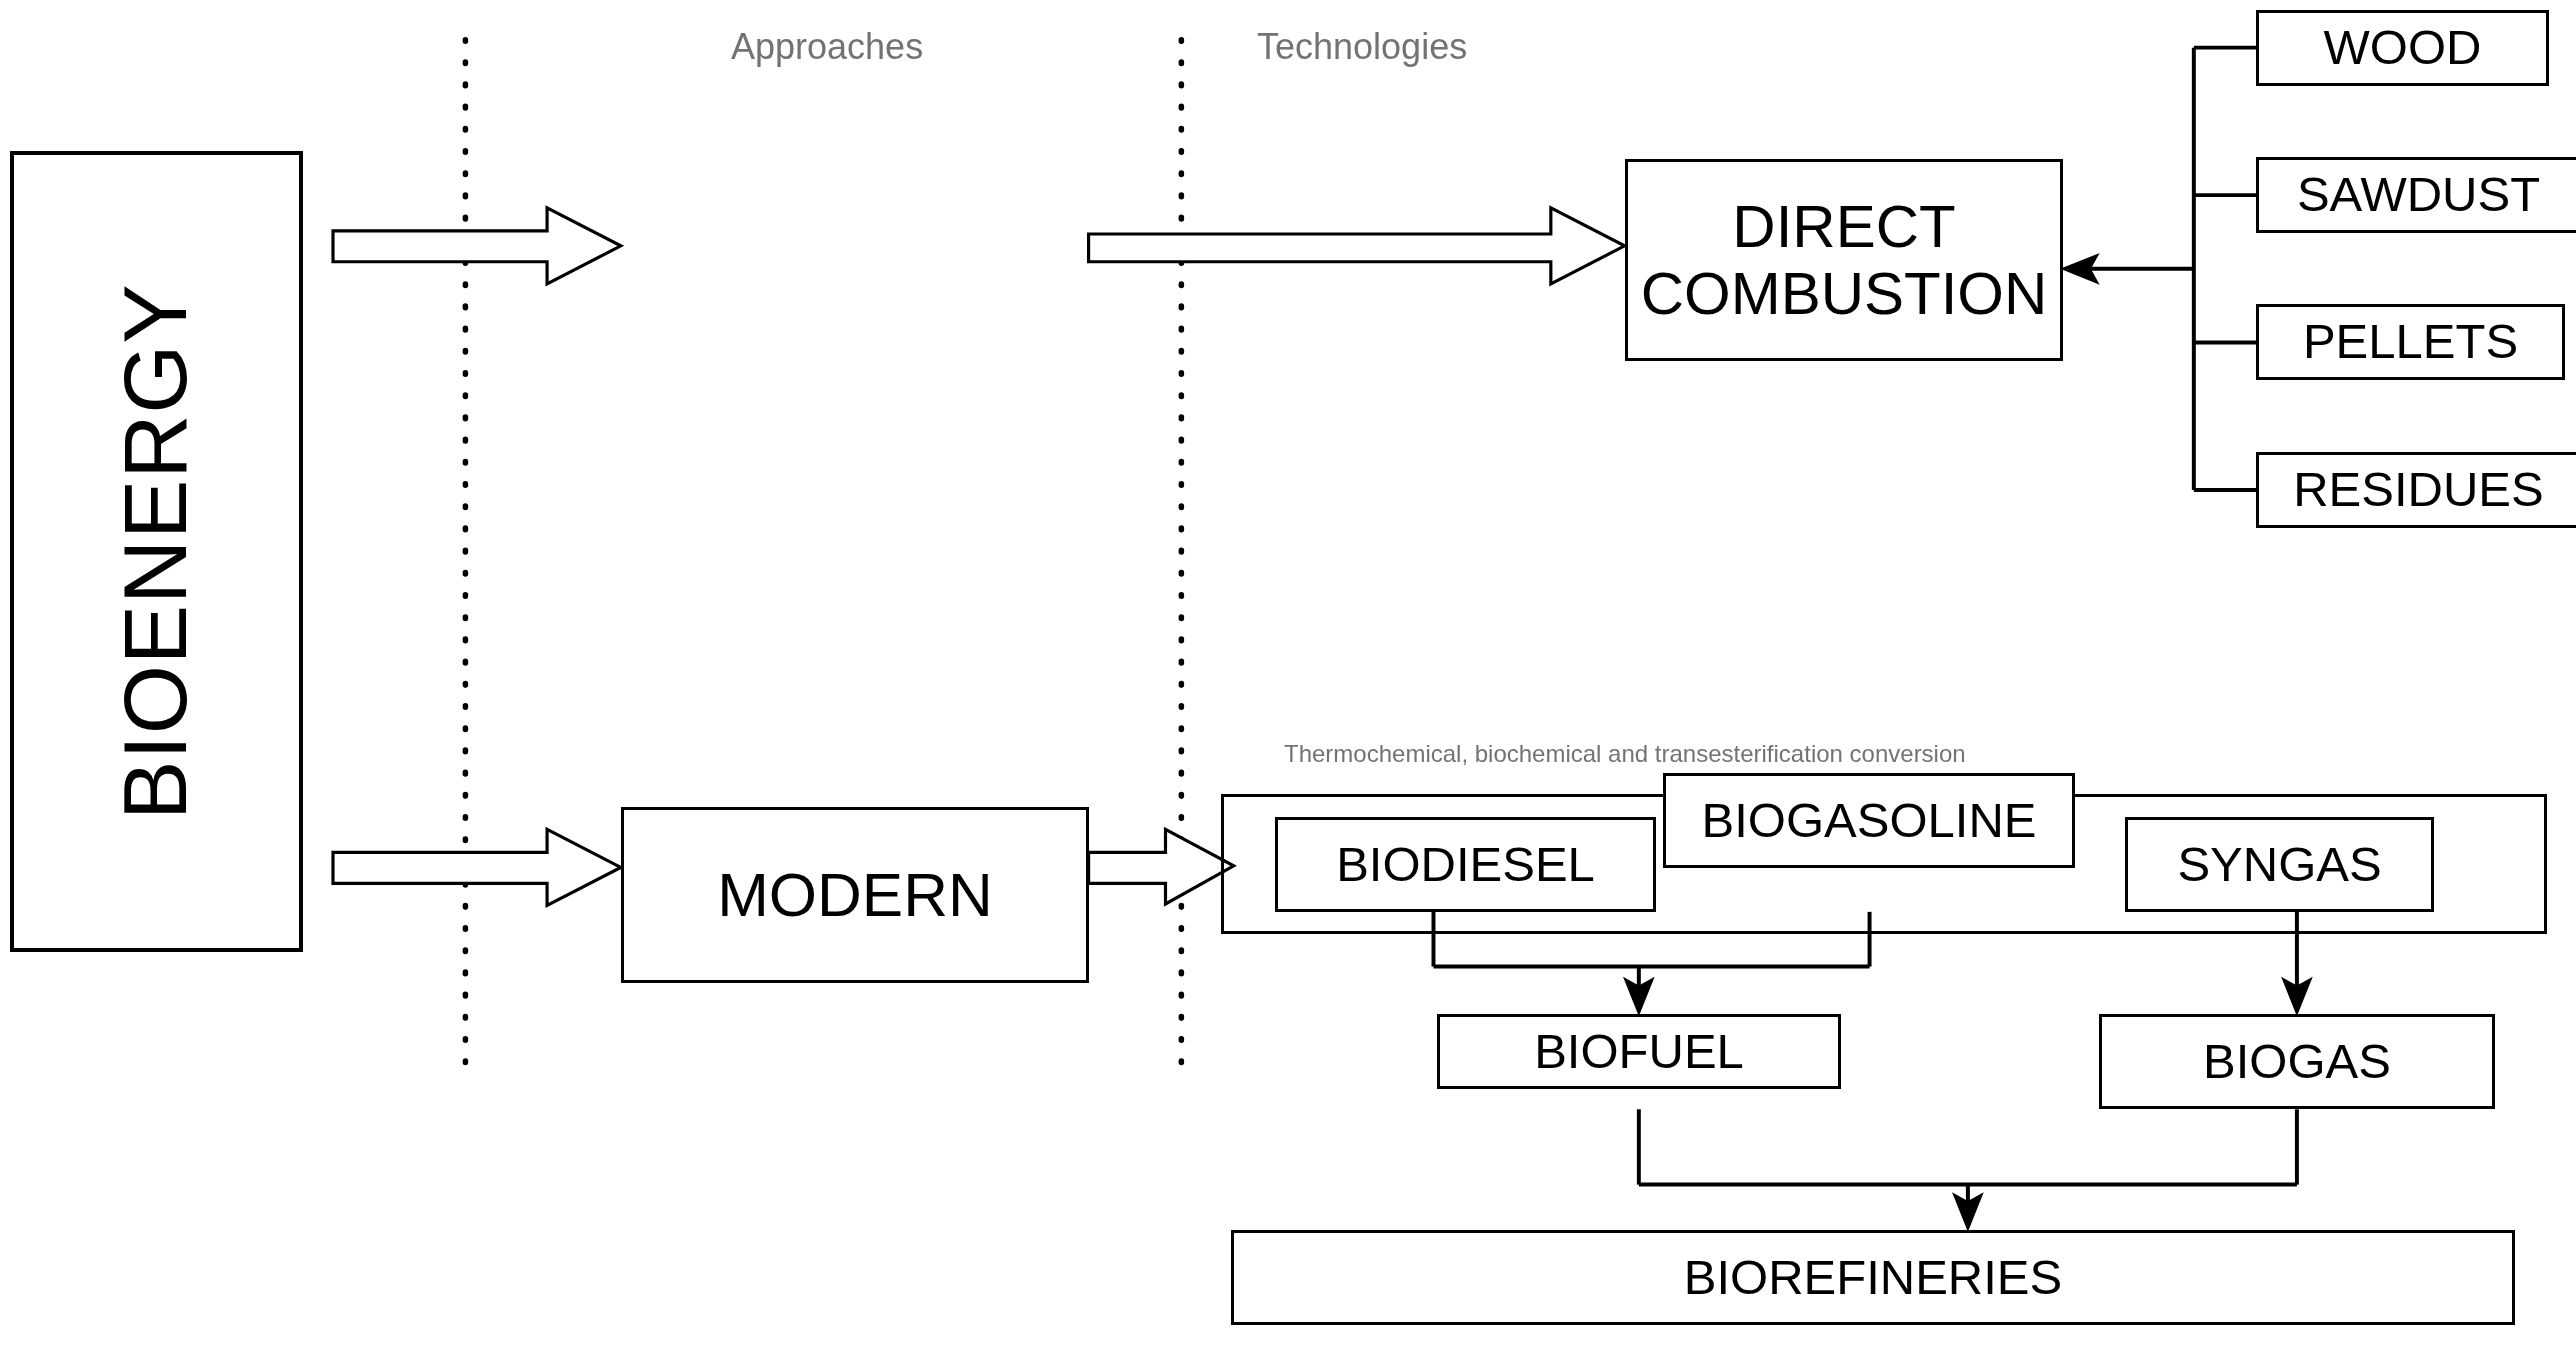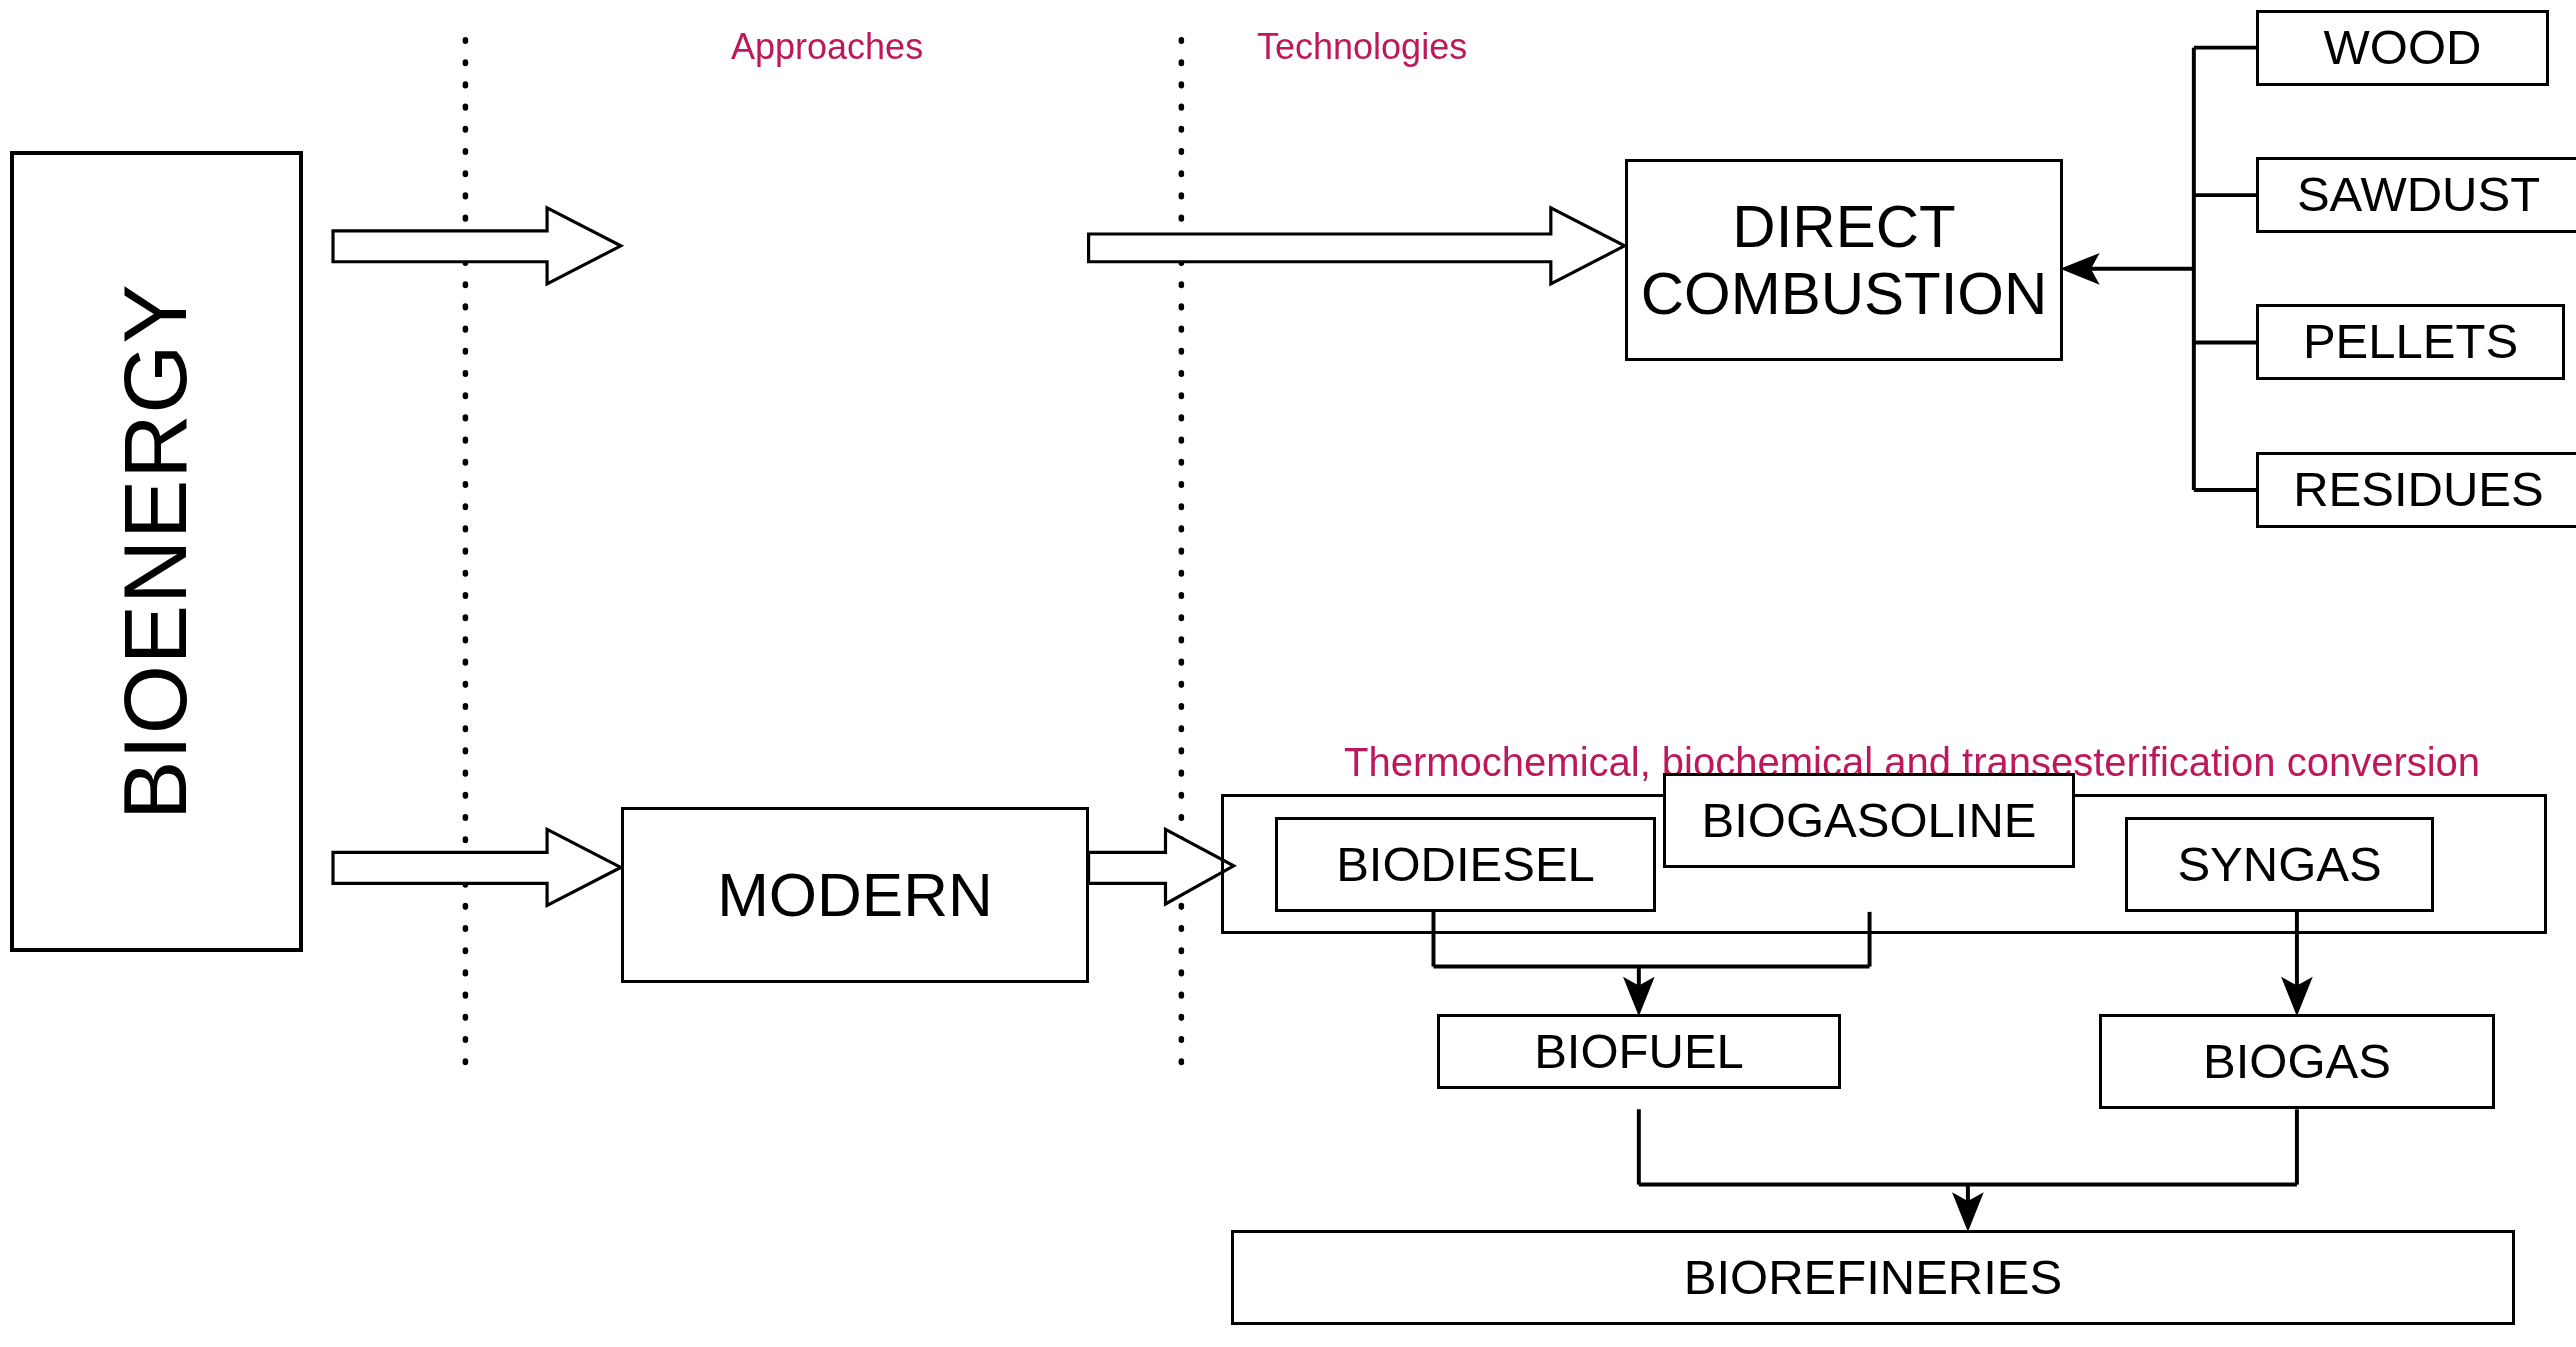--- a/index.html
+++ b/index.html
@@ -89,29 +89,29 @@
   #product-biogas{  left:2099px; top:1014px; width:396px; height:95px; }
   #product-biogas .node-label{font-size:49px;}
 
   #biorefineries{ left:1231px; top:1230px; width:1284px; height:95px; }
   #biorefineries .node-label{font-size:49px;}
 
   
   .col-caption{
     position:absolute;
     font-size:36px;
-    color:#be185d;
+    color:#737373;
     white-space:nowrap;
     z-index:5;
   }
   #caption-approaches{ left:731px; top:26px; }
   #caption-technologies{ left:1257px; top:26px; }
   #caption-conversion{
-    left:1344px; top:740px;
-    font-size:40px;
+    left:1284px; top:740px;
+    font-size:24px;
   }
 </style>
 </head>
 <body>
 
 <div id="stage">
 
   <svg id="svg-layer" viewBox="0 0 3249 1700">
 
     <line x1="587" y1="50" x2="587" y2="1362" stroke="#000" stroke-width="7" stroke-linecap="round" stroke-dasharray="2 26"></line>

